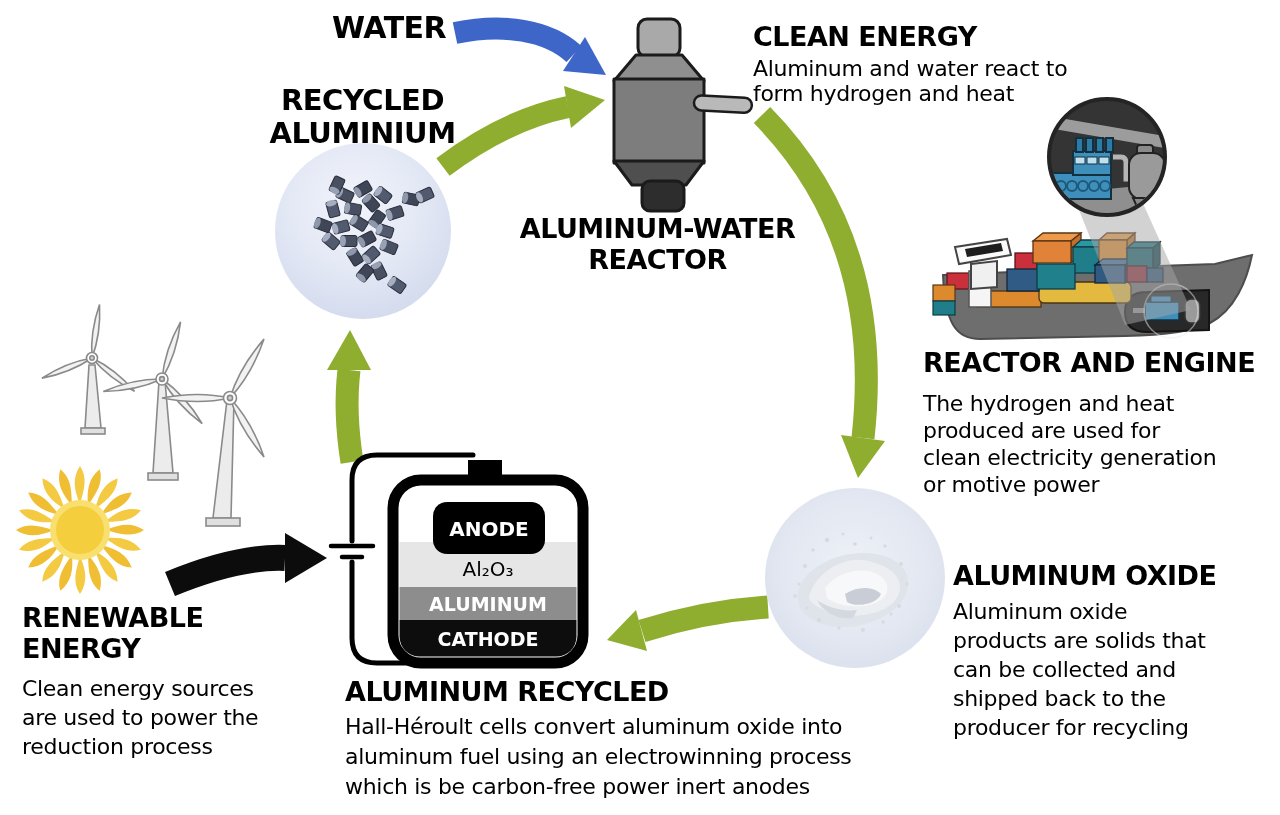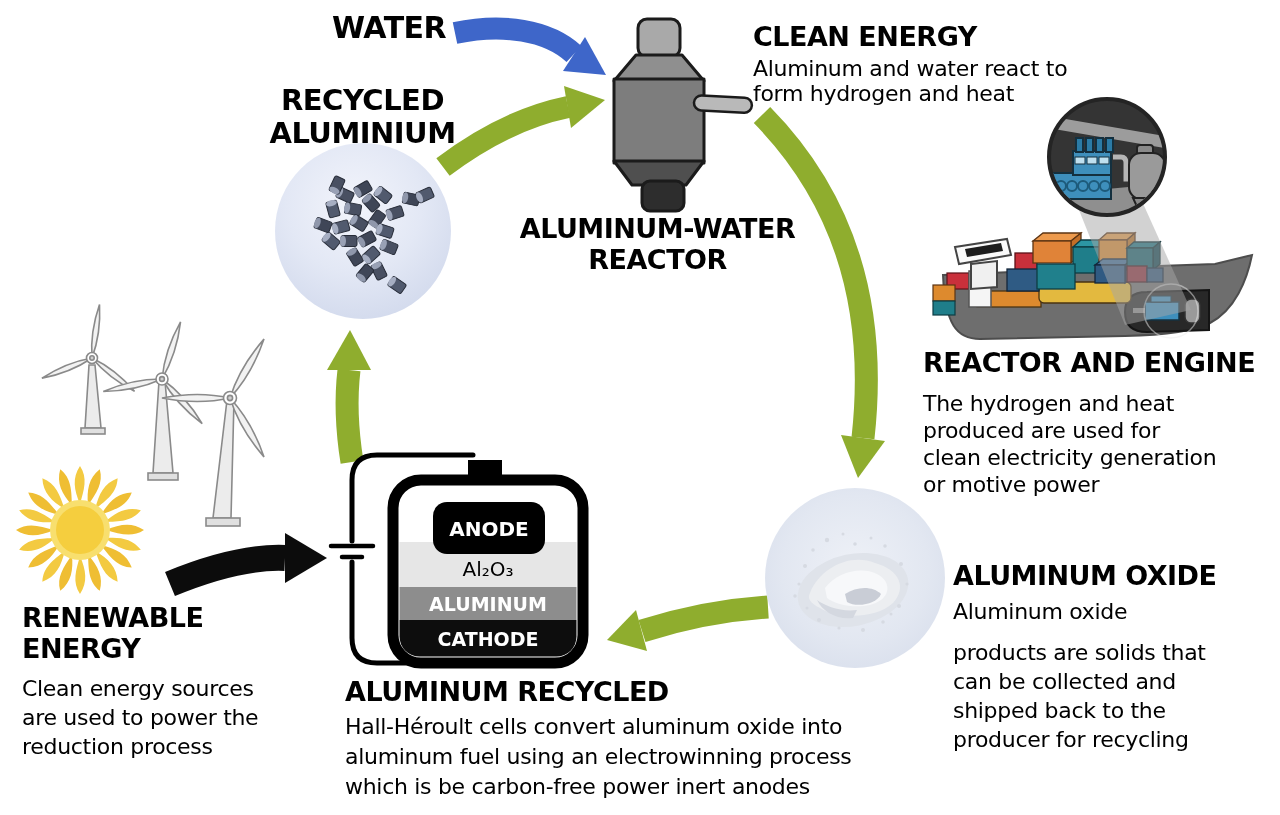--- a/index.html
+++ b/index.html
@@ -43,21 +43,21 @@
     <div class="h1">REACTOR AND ENGINE</div>
     <div class="body-line" style="margin-top:12px;line-height:27px;">The hydrogen and heat</div>
     <div class="body-line" style="line-height:27px;">produced are used for</div>
     <div class="body-line" style="line-height:27px;">clean electricity generation</div>
     <div class="body-line" style="line-height:27px;">or motive power</div>
   </div>
 
   <div class="abs" style="left:953px;top:560px;">
     <div class="h1">ALUMINUM OXIDE</div>
     <div class="body-line" style="margin-top:6px;line-height:29px;">Aluminum oxide</div>
-    <div class="body-line" style="line-height:29px;margin-top:12px;">products are solids that</div>
+    <div class="body-line" style="line-height:29px;">products are solids that</div>
     <div class="body-line" style="line-height:29px;">can be collected and</div>
     <div class="body-line" style="line-height:29px;">shipped back to the</div>
     <div class="body-line" style="line-height:29px;">producer for recycling</div>
   </div>
 
   <div class="abs" style="left:345px;top:676px;">
     <div class="h1">ALUMINUM RECYCLED</div>
     <div class="body-line" style="margin-top:5px;line-height:30px;">Hall-Héroult cells convert aluminum oxide into</div>
     <div class="body-line" style="line-height:30px;">aluminum fuel using an electrowinning process</div>
     <div class="body-line" style="line-height:30px;">which is be carbon-free power inert anodes</div>

